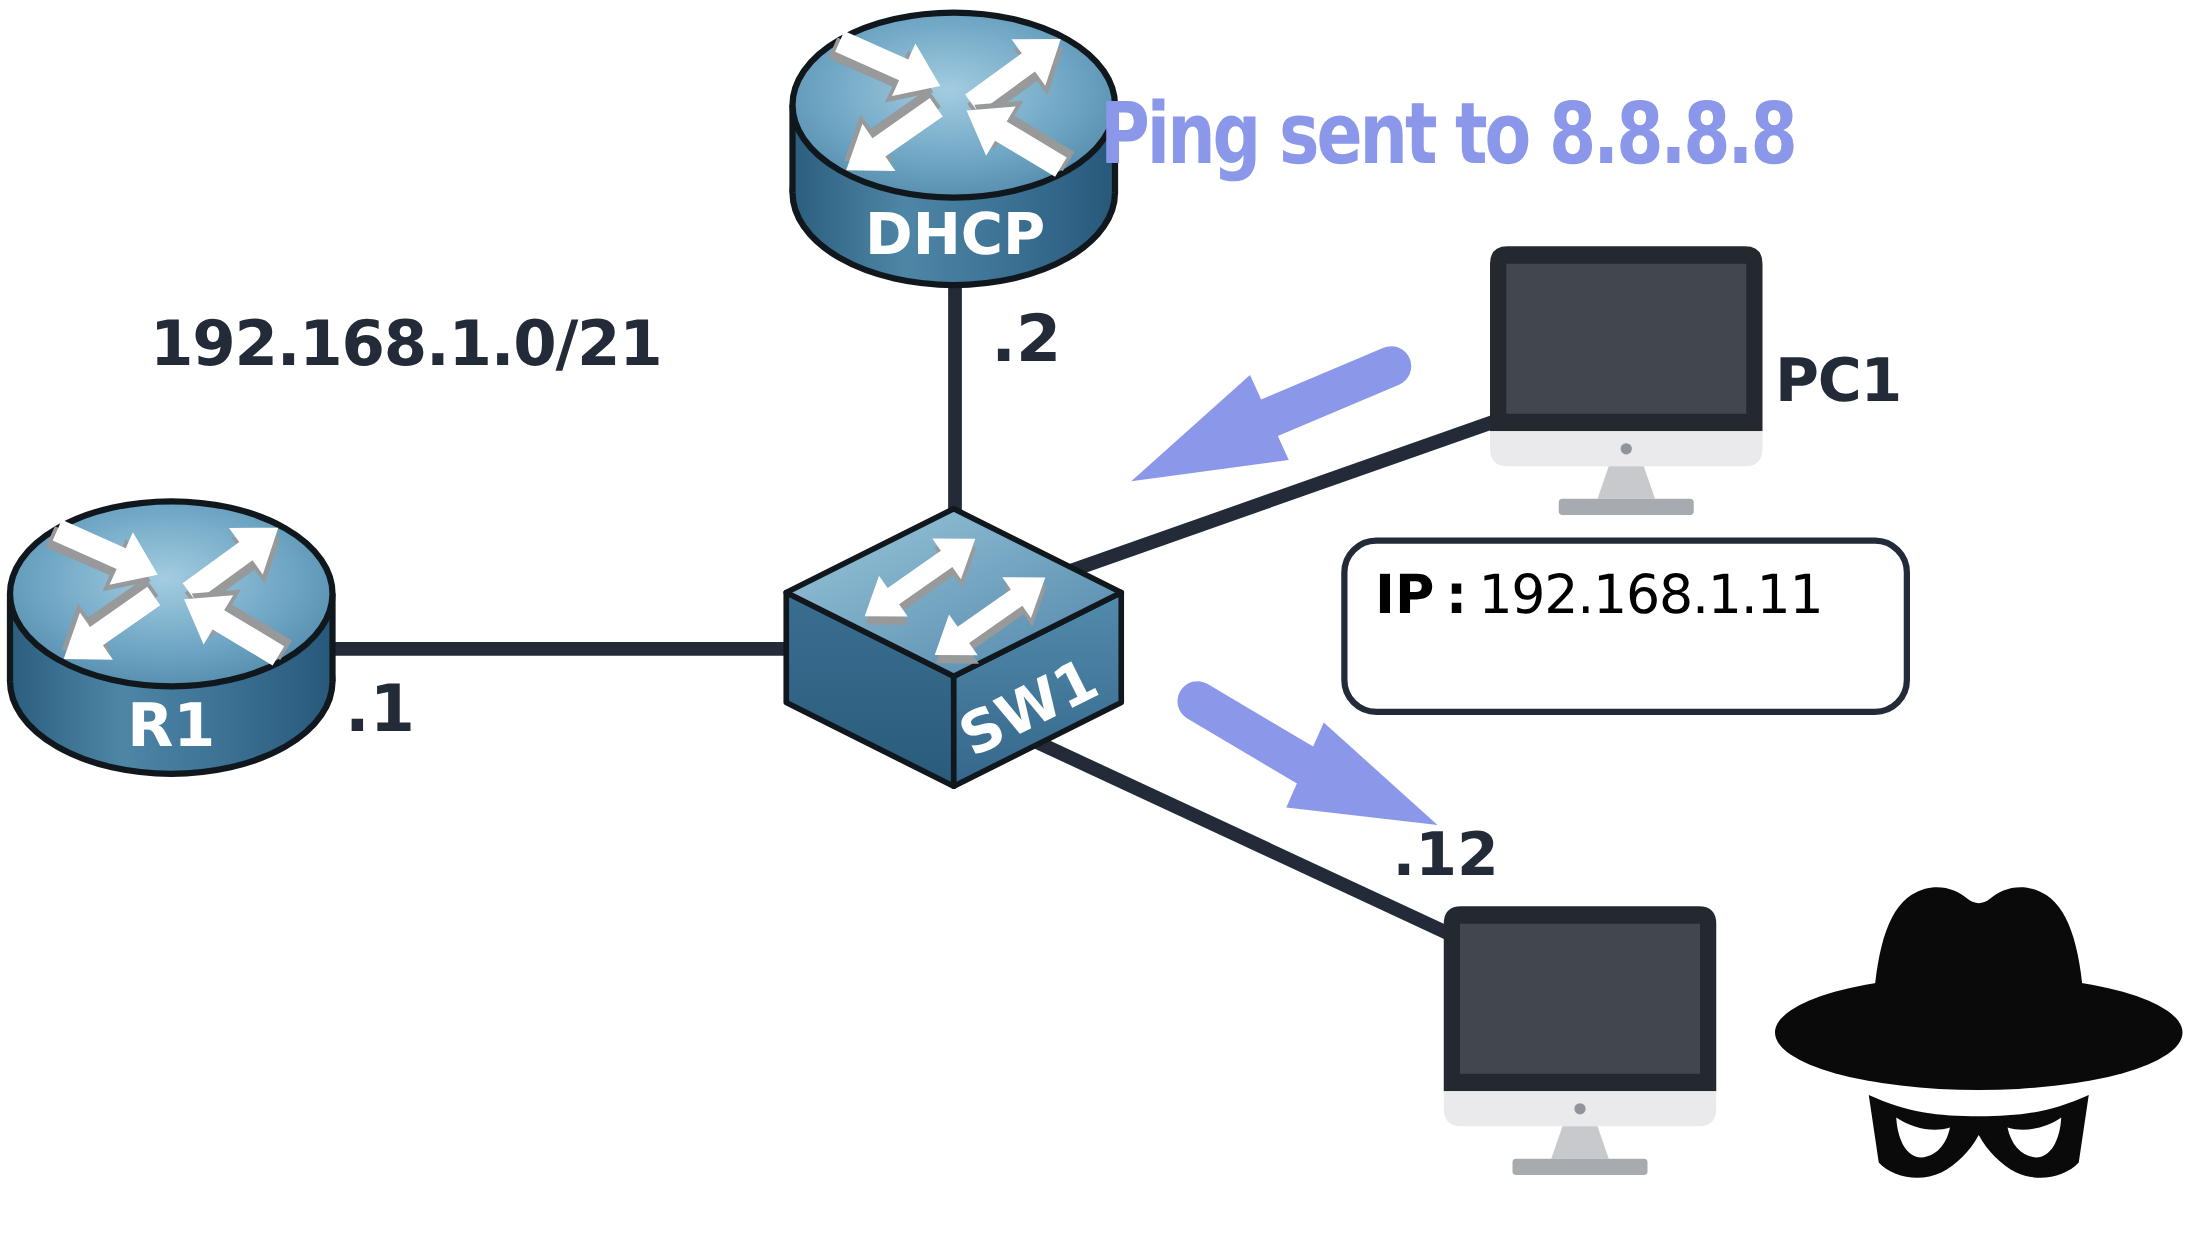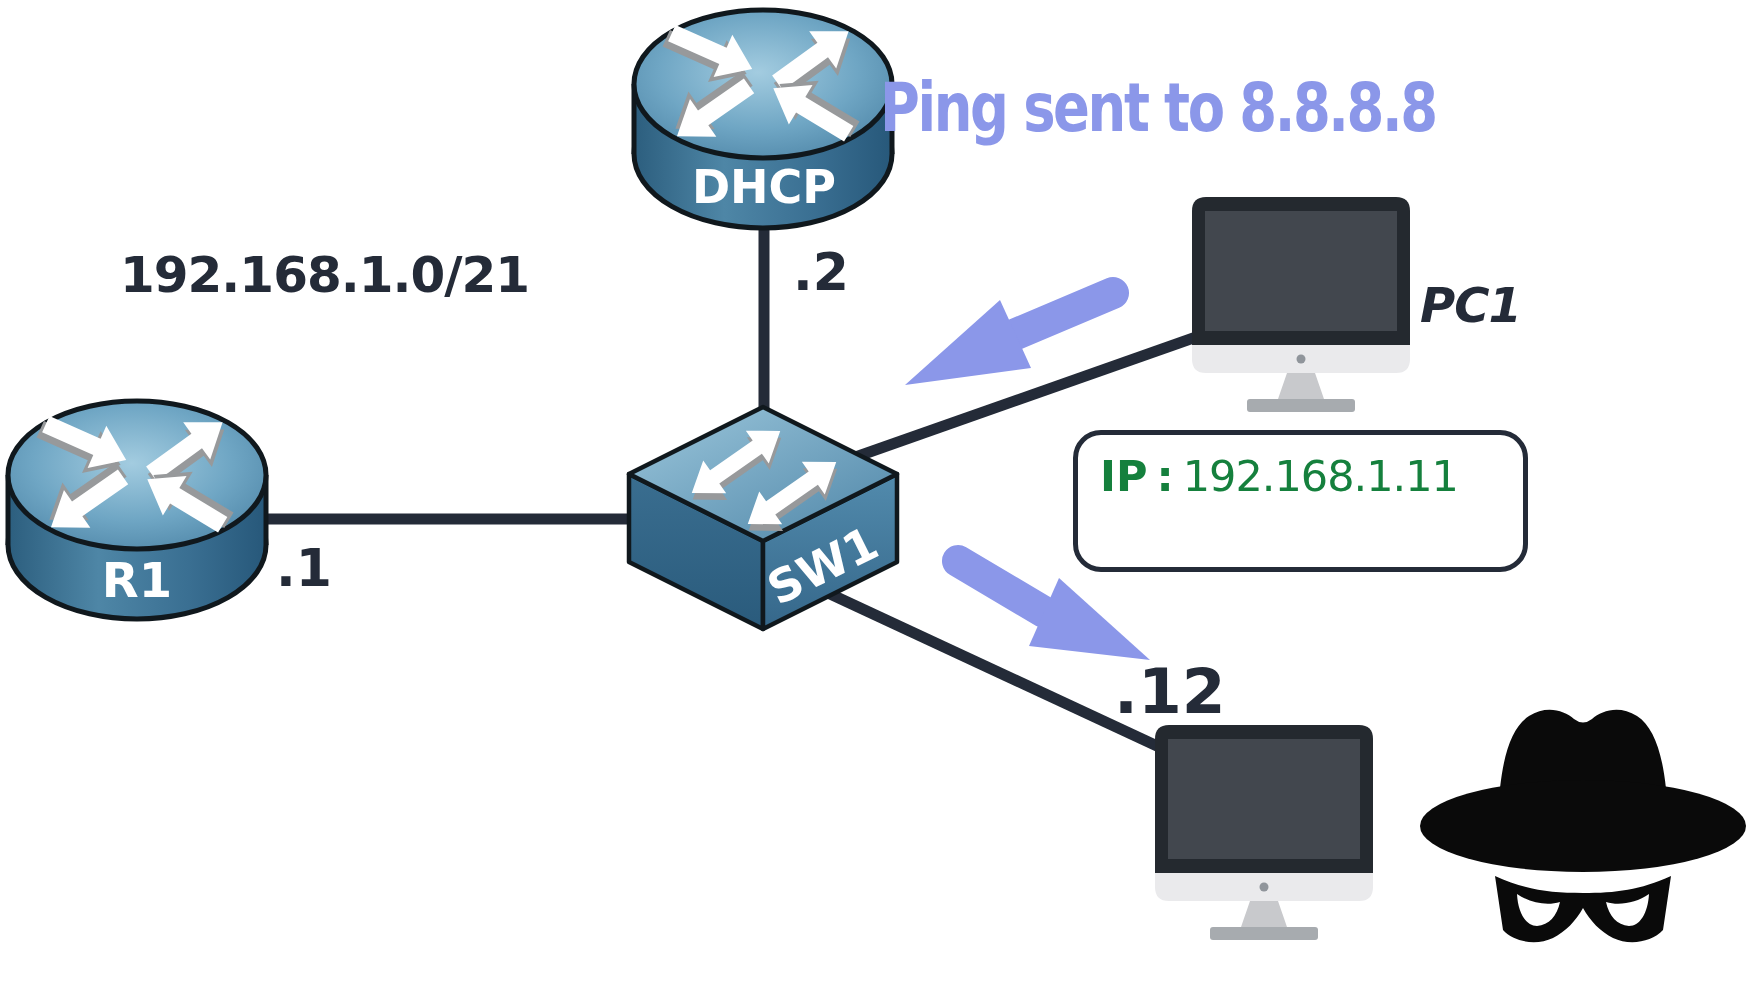--- a/index.html
+++ b/index.html
@@ -22,32 +22,32 @@
     left:880px;top:74px;
     font-size:68px;
     color:#8B97E9;
     letter-spacing:-3px;
     transform:scaleX(0.80);
     transform-origin:0 0;
   }
   .subnet{left:120px;top:250px;font-size:50px;letter-spacing:-1px;}
   .if2{left:793px;top:246px;font-size:52px;}
   .if1{left:276px;top:542px;font-size:52px;}
-  .if12{left:1114px;top:660px;font-size:63px;}
-  .pc1lbl{left:1420px;top:281px;font-size:48px;letter-spacing:-1px;font-style:italic;}
+  .if12{left:1114px;top:660px;font-size:48px;}
+  .pc1lbl{left:1420px;top:281px;font-size:48px;letter-spacing:-1px;}
   .infobox{
     position:absolute;
     left:1073px;top:430px;
     width:455px;height:142px;
     box-sizing:border-box;
     background:#ffffff;
     border:5px solid #242B38;
     border-radius:28px;
     padding:13px 0 0 22px;
-    color:#15803d;
+    color:#000000;
   }
   .inforow{font-size:43px;line-height:57px;white-space:nowrap;}
   .inforow .k{font-weight:bold;}
   .inforow .sep{font-weight:bold;margin:0 9px;}
   .inforow .v{font-weight:normal;letter-spacing:-1px;}
 </style>
 </head>
 <body>
 
 <div class="canvas">

